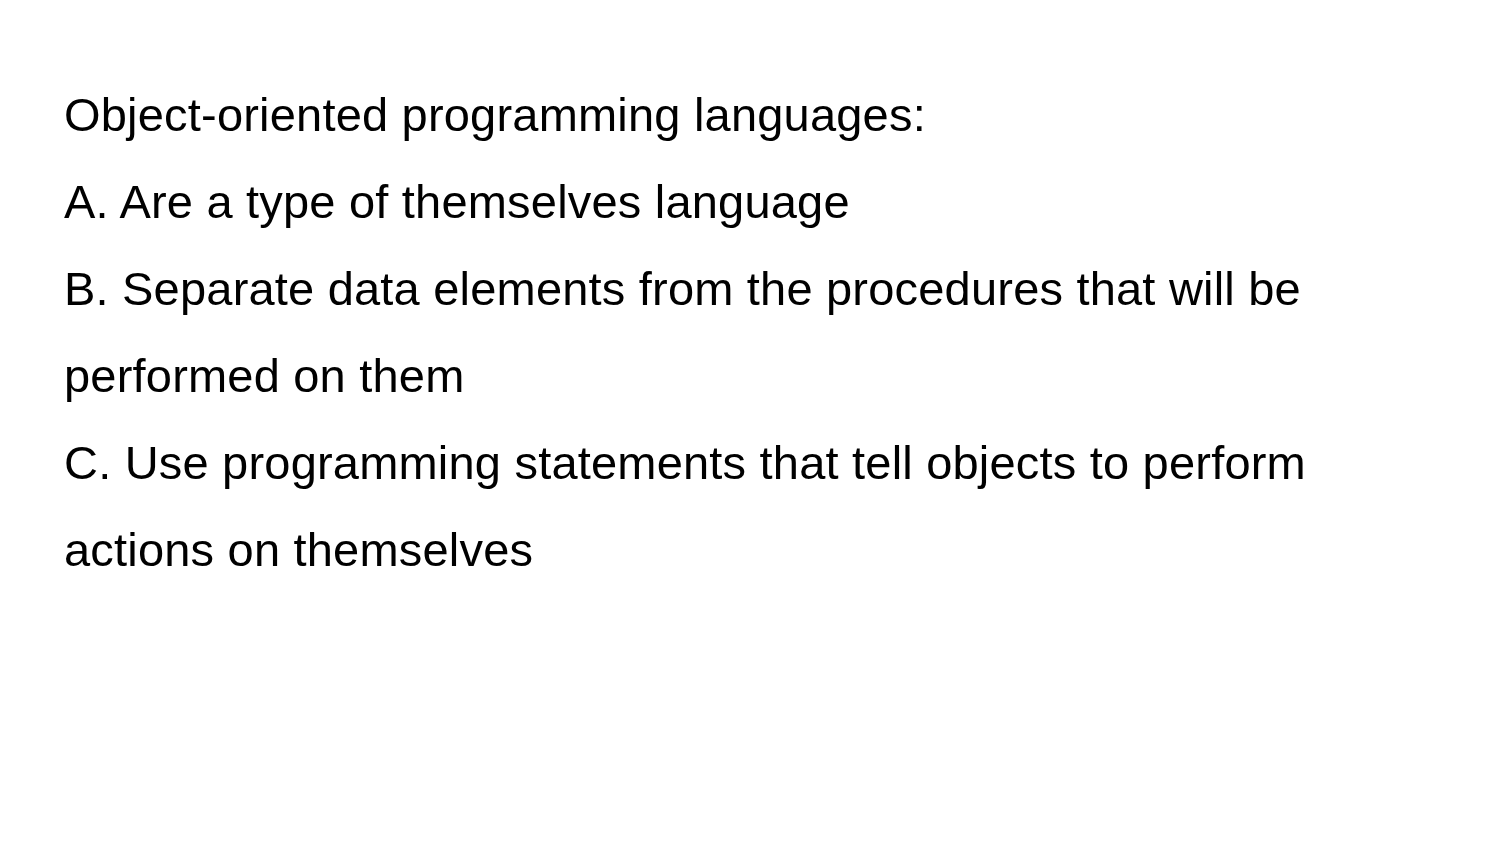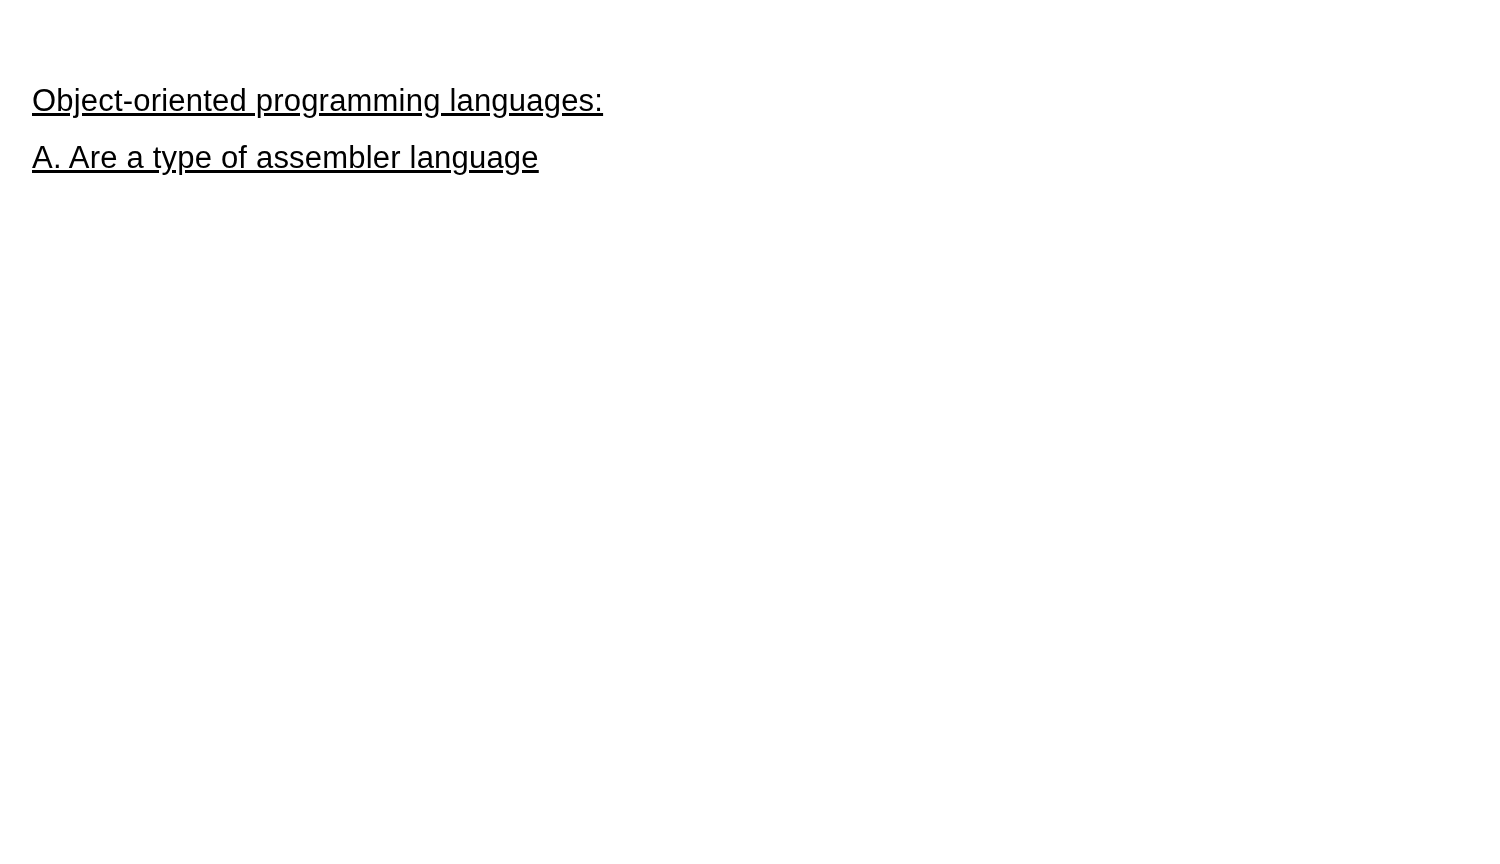--- a/index.html
+++ b/index.html
@@ -5,33 +5,34 @@
   html, body {
     margin: 0;
     padding: 0;
     width: 1500px;
     height: 864px;
     background: #ffffff;
     font-family: -apple-system, BlinkMacSystemFont, "Segoe UI", Helvetica, Arial, sans-serif;
     color: #000000;
   }
   .content {
-    padding: 72px 64px 0 32px;
-    font-size: 31px;
+    padding: 72px 64px 0 64px;
+    font-size: 47px;
     line-height: 1.85;
     letter-spacing: 0.2px;
     font-weight: 400;
-    text-decoration: underline;
   }
   .question {
     margin-bottom: 0;
   }
   .option {
     margin-bottom: 0;
   }
 </style>
 </head>
 <body>
 
 <div class="content">
   <div class="question">Object-oriented programming languages:</div>
-  <div class="option">A. Are a type of assembler language</div>
+  <div class="option">A. Are a type of themselves language</div>
+  <div class="option">B. Separate data elements from the procedures that will be performed on them</div>
+  <div class="option">C. Use programming statements that tell objects to perform actions on themselves</div>
 </div>
 
 </body></html>

